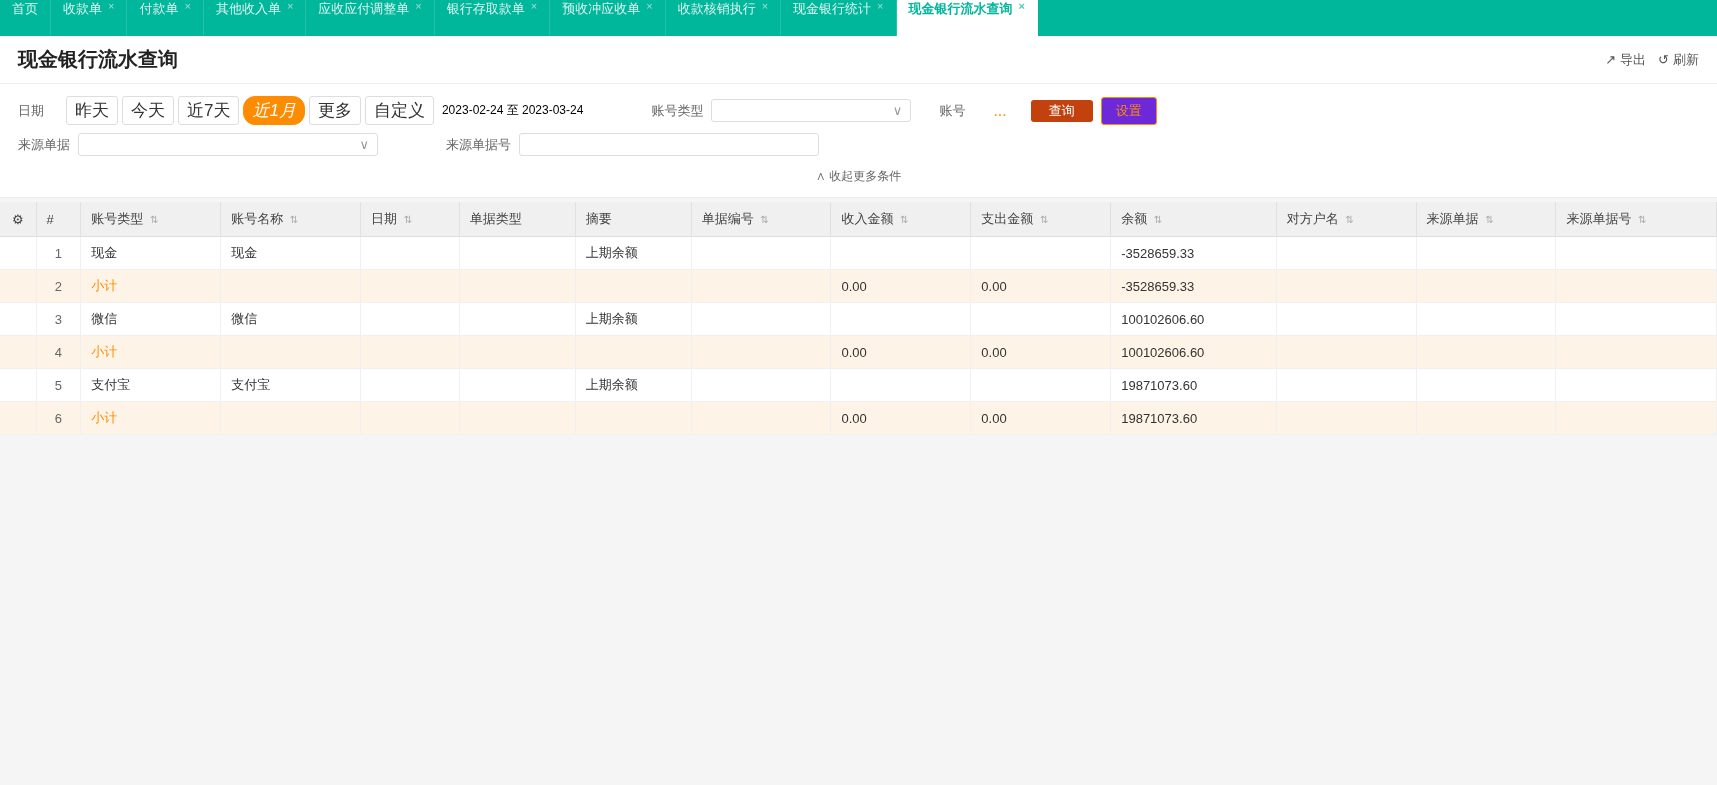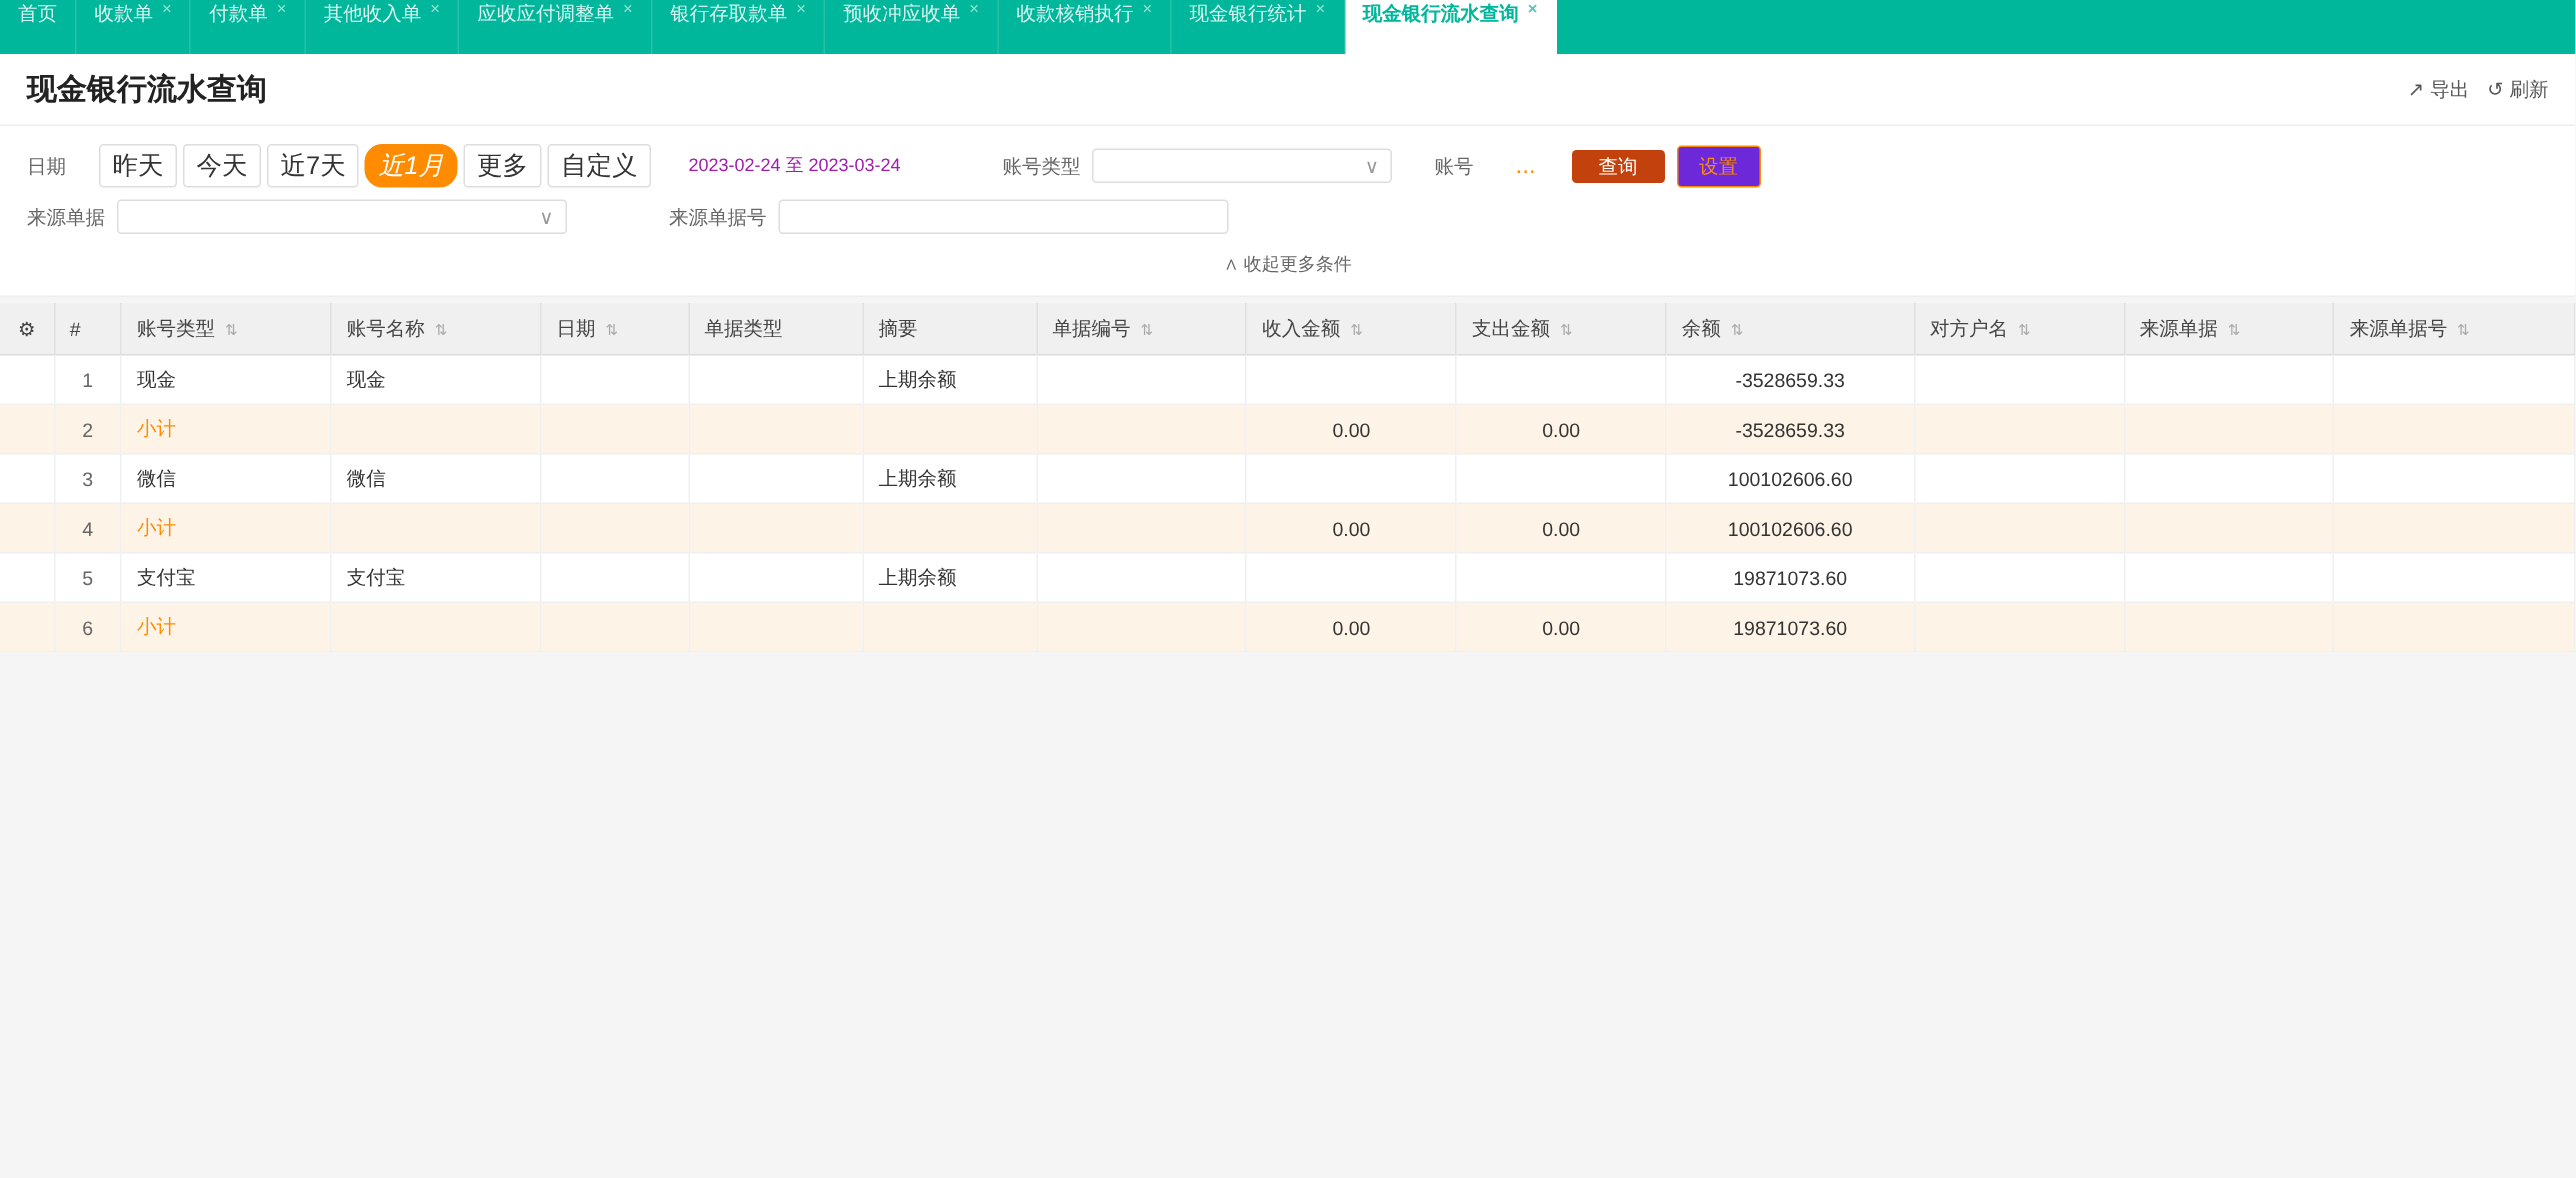--- a/index.html
+++ b/index.html
@@ -99,22 +99,22 @@
     }
     .date-btn.active {
       background: #ff8c00;
       color: #fff;
       border-color: #ff8c00;
       border-radius: 12px;
       font-style: italic;
     }
     .date-range {
       font-size: 12px;
-      color: #a21caf;
-      margin-left: 17px;
+      color: #000000;
+      margin-left: 0;
     }
     .filter-select {
       display: flex;
       align-items: center;
       border: 1px solid #ddd;
       border-radius: 3px;
       padding: 3px 8px;
       min-width: 180px;
       cursor: pointer;
       background: #fff;
@@ -205,21 +205,21 @@
     tbody tr.subtotal {
       background: #fdf3e7;
     }
     tbody td {
       padding: 7px 10px;
       color: #333;
       border-right: 1px solid #f0f0f0;
       white-space: nowrap;
     }
     tbody td.number {
-      text-align: center;
+      text-align: left;
       margin-top: 31px;
     }
     tbody td.orange {
       color: #ff8c00;
     }
     .gear-col {
       width: 36px;
       text-align: center;
     }
     .row-num {

